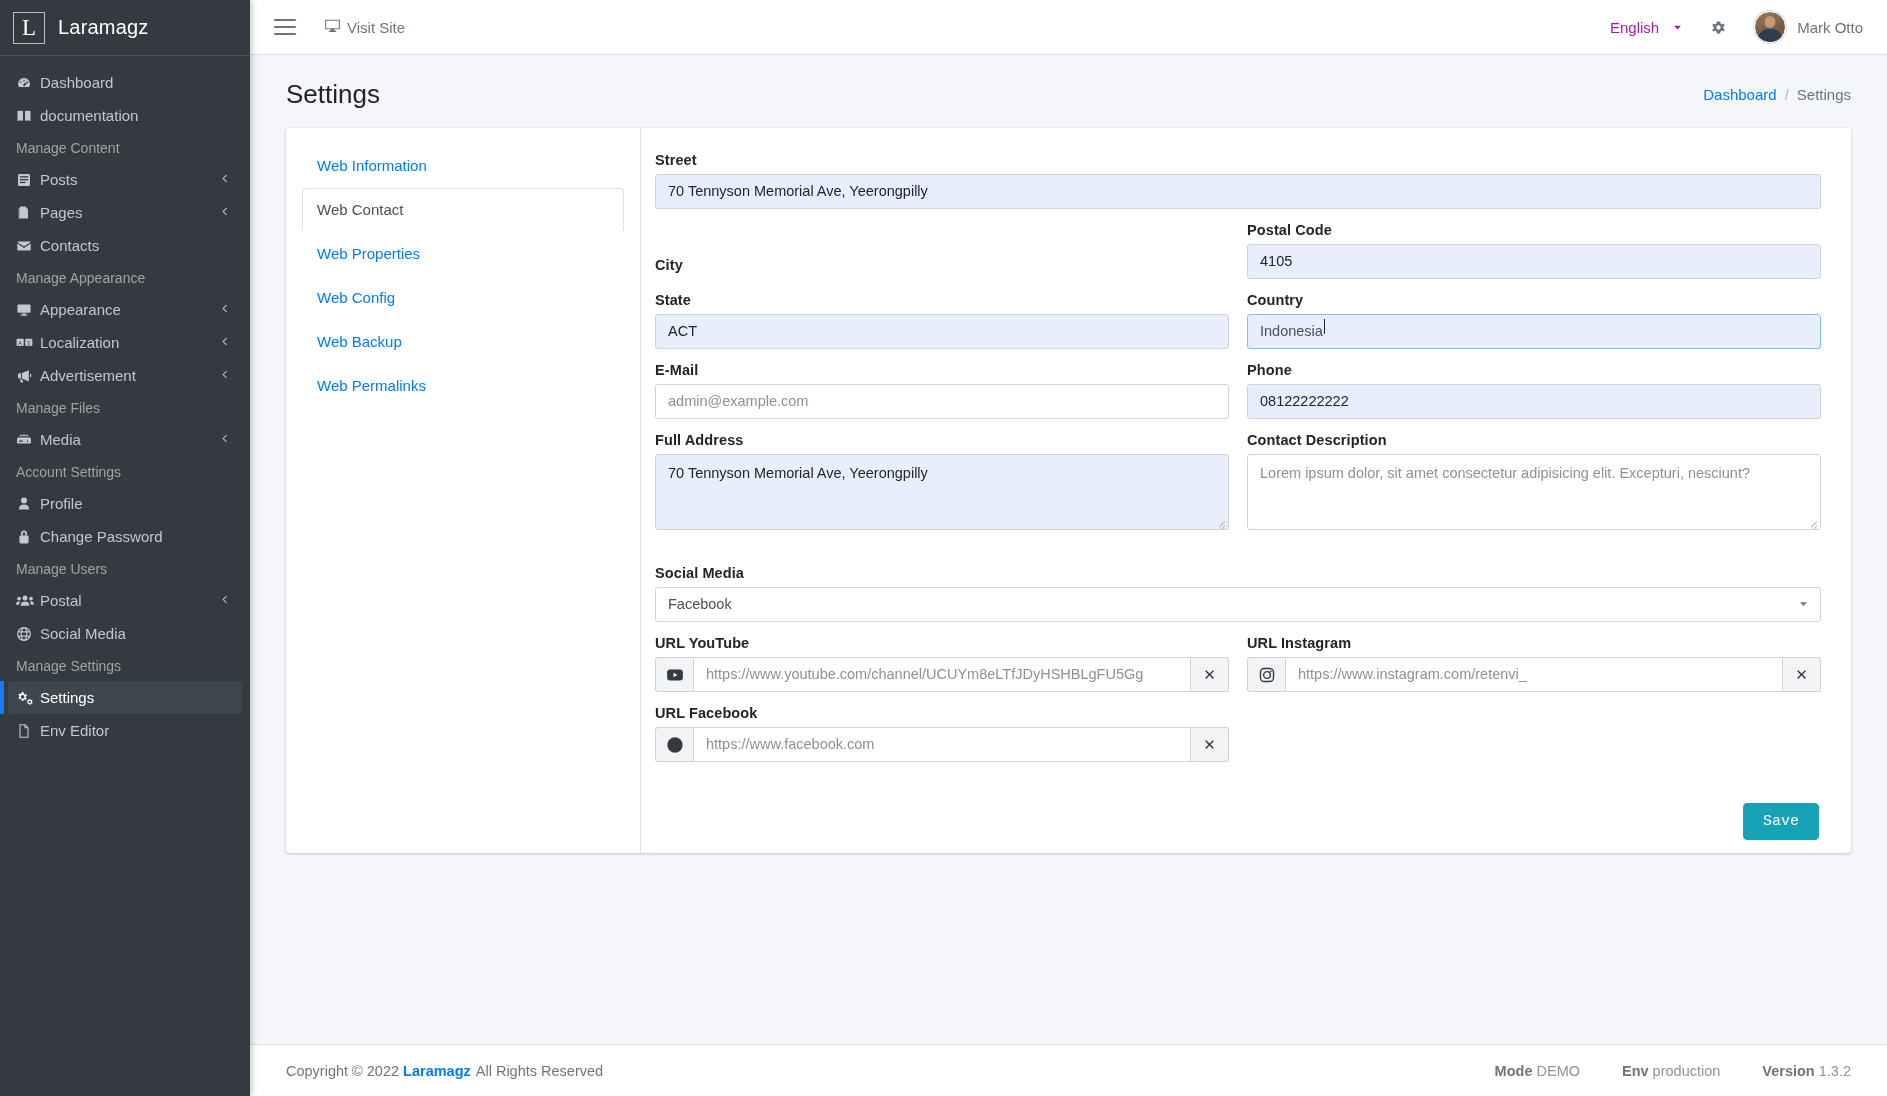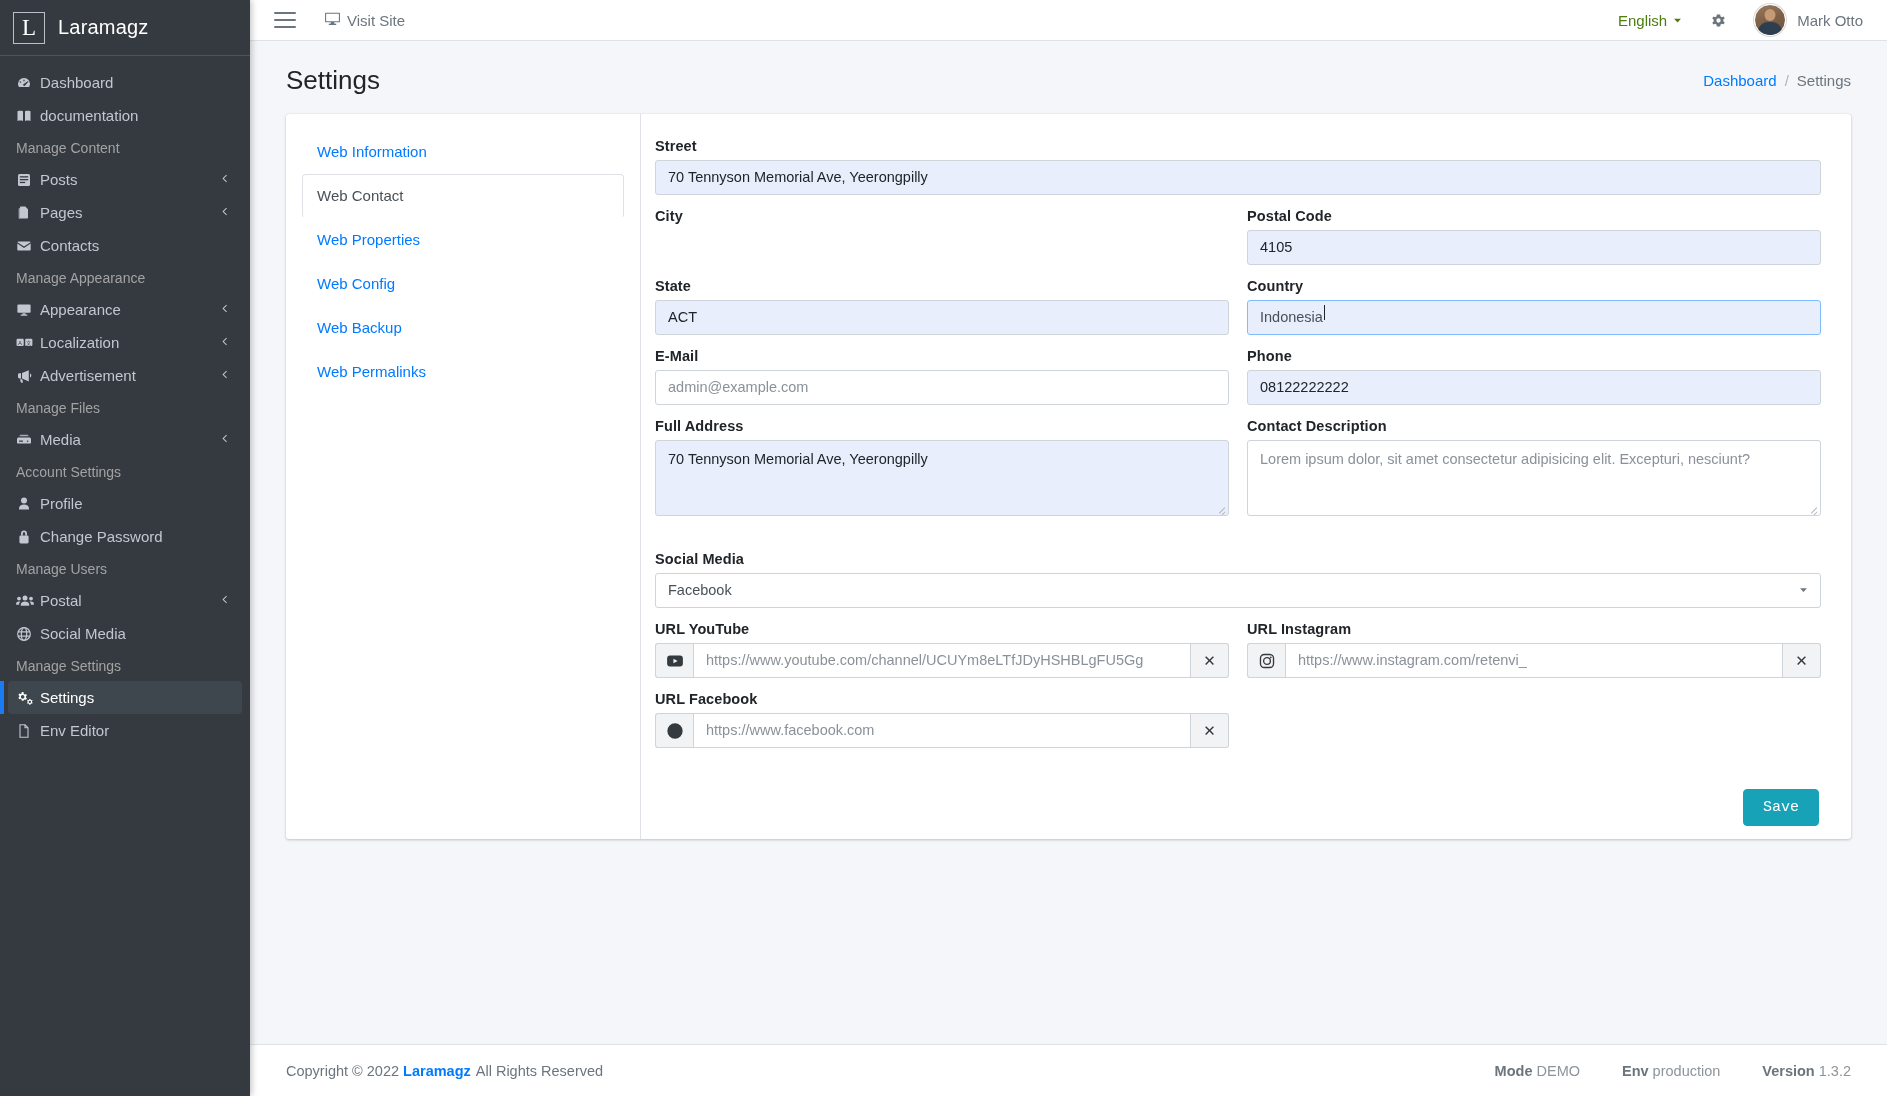--- a/index.html
+++ b/index.html
@@ -52,30 +52,30 @@
     align-items: center; justify-content: flex-start; color: #c2c7d0;
   }
   .nav-item.active .nav-ico { color: #fff; }
   .nav-ico svg { display: block; }
   .nav-label { flex: 1; white-space: nowrap; }
   .nav-caret { font-size: 12px; color: #c2c7d0; margin-right: 4px; }
 
   
   .main { flex: 1; display: flex; flex-direction: column; min-width: 0; background: #f4f6f9; }
   .topbar {
-    height: 41px; background: #fff; display: flex; align-items: center;
+    height: 55px; background: #fff; display: flex; align-items: center;
     border-bottom: 1px solid #dee2e6; padding: 0 16px;
   }
   .hamburger { width: 22px; height: 16px; display: flex; flex-direction: column;
     justify-content: space-between; margin-left: 8px; cursor: pointer; }
   .hamburger span { display: block; height: 2px; background: #6c757d; border-radius: 1px; }
   .visit-site { display: flex; align-items: center; gap: 6px; margin-left: 28px;
     color: #6c757d; font-size: 15px; cursor: pointer; }
   .topbar-right { margin-left: auto; display: flex; align-items: center; gap: 26px; padding-right: 8px; }
-  .lang { color: #4d7c0f; font-size: 15px; display: flex; align-items: flex-start; gap: 5px; cursor: pointer; }
+  .lang { color: #a21caf; font-size: 15px; display: flex; align-items: flex-start; gap: 13px; cursor: pointer; }
   .gear-btn { color: #6c757d; cursor: pointer; display: flex; align-items: center; }
   .userbox { display: flex; align-items: center; gap: 11px; cursor: pointer; }
   .avatar {
     width: 32px; height: 32px; border-radius: 50%;
     background: linear-gradient(160deg,#9a7a5b 0%, #7d6047 48%, #6b5340 100%);
     border: 1px solid #fff; box-shadow: 0 0 0 1px #d8d8d8;
     position: relative; overflow: hidden;
   }
   .avatar::before { 
     content: ""; position: absolute; left: 50%; top: 4px;
@@ -113,21 +113,21 @@
     cursor: pointer; background: transparent; line-height: 1.2;
   }
   .tab.active {
     color: #495057; background: #fff;
     border-color: #dee2e6 #dee2e6 #fff #dee2e6;
     border-radius: 4px;
     box-shadow: 0 0 0 0 transparent;
   }
 
   .card-body { flex: 1; padding: 24px 30px 20px 14px; min-width: 0; position: relative; }
-  .form-grid { display: flex; flex-wrap: wrap; column-gap: 18px; }
+  .form-grid { display: flex; flex-wrap: wrap; column-gap: 18px; align-items: flex-end; }
   .fg { margin-bottom: 13px; }
   .fg.full { width: 100%; }
   .fg.half { width: calc(50% - 9px); }
   label.fl {
     display: block; font-size: 14.5px; color: #212529;
     font-weight: bold; margin-bottom: 6px; letter-spacing: .1px;
   }
   .ctl {
     width: 100%; height: 35px; border: 1px solid #ced4da; border-radius: 3px;
     background: #fff; padding: 0 12px; font-size: 14.5px; color: #495057;

